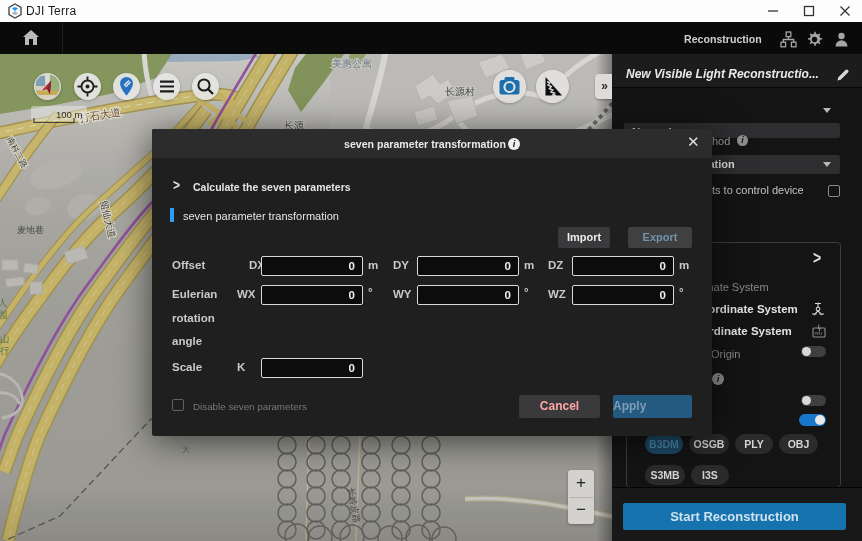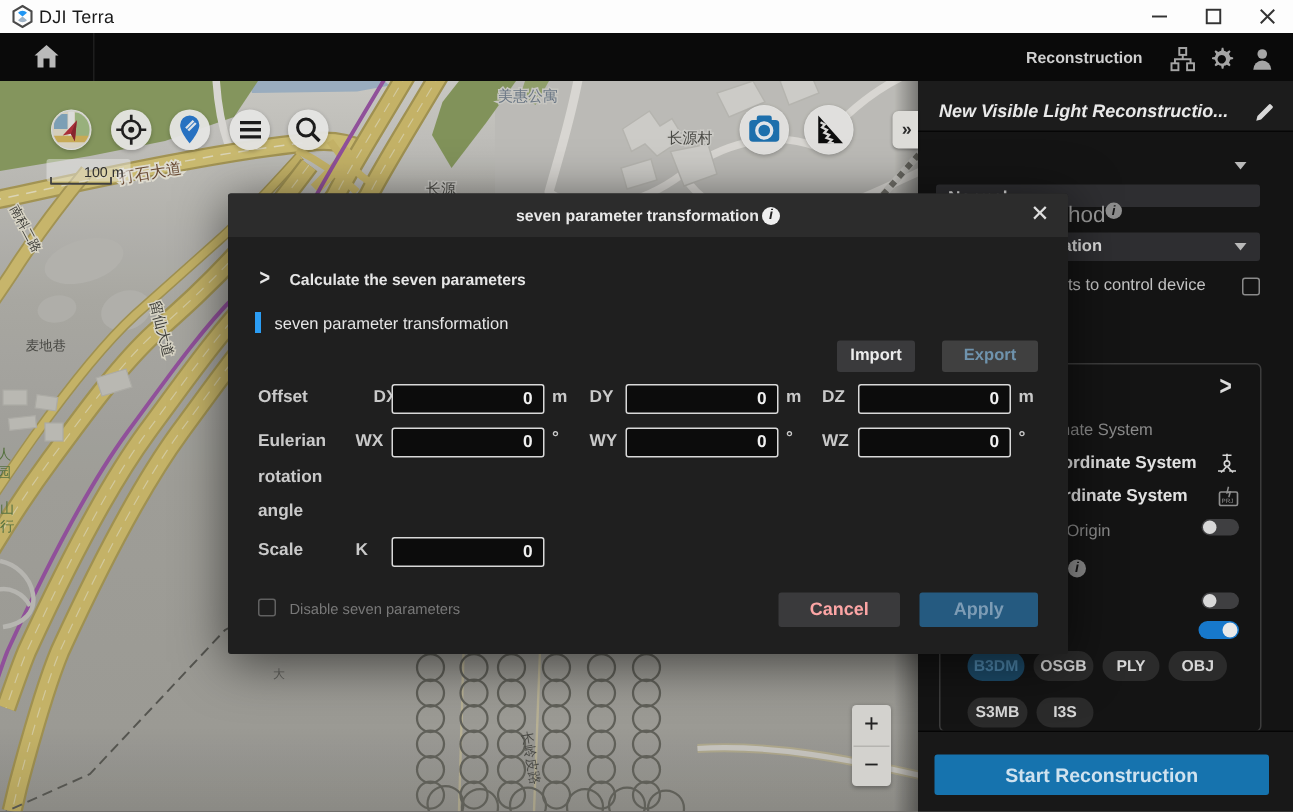--- a/index.html
+++ b/index.html
@@ -14,21 +14,21 @@
   #recontext{left:684px;top:33px;font-size:10.6px;font-weight:700;color:#cfcfcf;}
   
   #panel{left:612px;top:54px;width:250px;height:487px;background:#141414;}
   #panelhead{left:612px;top:54px;width:250px;height:34px;background:#1c1c1c;border-bottom:1px solid #060606;box-sizing:border-box;}
   #paneltitle{left:626px;top:67px;font-size:12px;font-weight:700;color:#e9e9e9;font-style:italic;}
   .dd{background:#2e2e31;border-radius:2px;}
   #dd1{left:624px;top:100px;width:216px;height:15px;margin-top:23px;}
   #dd1 span{position:absolute;left:8px;top:3px;font-size:11.5px;font-weight:700;color:#dcdcdc;}
   .caret{width:0;height:0;border-left:4px solid transparent;border-right:4px solid transparent;border-top:5px solid #b9b9b9;}
   #caret1{left:823px;top:108px;}
-  #mrow1{left:712px;top:135px;font-size:15px;color:#9a9a9a;}
+  #mrow1{left:712px;top:135px;font-size:11px;color:#9a9a9a;}
   .info{border-radius:50%;background:#8e8e8e;color:#161616;font-weight:700;text-align:center;font-style:italic;}
   #info1{left:737px;top:135px;width:11px;height:11px;font-size:9px;line-height:11px;}
   #dd2{left:624px;top:155px;width:216px;height:19px;overflow:hidden;}
   #dd2 span{position:absolute;left:19px;top:3px;font-size:11px;font-weight:700;color:#dcdcdc;}
   #caret2{left:823px;top:162px;}
   #chk1text{left:712px;top:184px;font-size:11px;color:#c3c3c3;}
   #chk1{left:828px;top:185px;width:10px;height:10px;border:1.5px solid #8a8a8a;border-radius:2px;}
   #secbox{left:626px;top:242px;width:213px;height:244px;border:1px solid #3c3c3c;border-radius:4px;}
   #secchev{left:813px;top:249px;font-size:14px;font-weight:700;color:#dddddd;transform:scaleY(1.3);}
   .graytxt{font-size:11px;color:#8a8a8a;}
@@ -75,21 +75,21 @@
   #lDZ{left:548px;top:259px;} #box3{left:572px;top:256px;} #u3{left:679px;top:259px;}
   #lEuler{left:172px;top:288px;}
   #lWX{left:237px;top:288px;} #box4{left:261px;top:285px;} #d1{left:368px;top:286px;}
   #lWY{left:393px;top:288px;} #box5{left:417px;top:285px;} #d2{left:524px;top:286px;}
   #lWZ{left:548px;top:288px;} #box6{left:572px;top:285px;} #d3{left:679px;top:286px;}
   #lrot{left:172px;top:312px;} #lang{left:172px;top:335px;}
   #lScale{left:172px;top:361px;} #lK{left:237px;top:361px;} #box7{left:261px;top:358px;}
   #mchk{left:172px;top:399px;width:10px;height:10px;border:1.5px solid #616161;border-radius:2px;}
   #mchktxt{left:193px;top:401px;font-size:9.8px;color:#787878;}
   #cancelbtn{left:519px;top:395px;width:81px;height:23px;background:#3a3a3c;border-radius:2px;color:#fca5a5;font-size:12px;font-weight:700;text-align:center;line-height:23px;}
-  #applybtn{left:613px;top:395px;width:79px;height:23px;background:#255a80;border-radius:2px;color:#7d9cb5;font-size:12px;font-weight:700;text-align:center;line-height:23px;}
+  #applybtn{left:613px;top:395px;width:79px;height:23px;background:#255a80;border-radius:2px;color:#7d9cb5;font-size:12px;font-weight:700;line-height:23px;}
   
   .mapbtn{border-radius:50%;background:rgba(245,245,243,0.95);box-shadow:0 1px 3px rgba(0,0,0,0.25);}
   #zoomctl{left:568px;top:470px;width:26px;height:54px;background:#d3d2ce;border-radius:3px;box-shadow:0 1px 3px rgba(0,0,0,0.3);}
   #zoomdiv{left:569px;top:497px;width:24px;height:1px;background:#b5b4b0;}
   #zplus{left:568px;top:470px;width:26px;height:27px;font-size:17px;color:#222;text-align:center;line-height:26px;font-weight:400;}
   #zminus{left:568px;top:497px;width:26px;height:27px;font-size:17px;color:#222;text-align:center;line-height:25px;font-weight:400;}
   #expander{left:595px;top:74px;width:17px;height:25px;background:#dddcd8;border-radius:4px 0 0 4px;box-shadow:0 1px 2px rgba(0,0,0,0.3);color:#2a2a2a;font-size:12px;font-weight:700;text-align:center;line-height:25px;letter-spacing:-2px;}
 </style>
 </head>
 <body>

